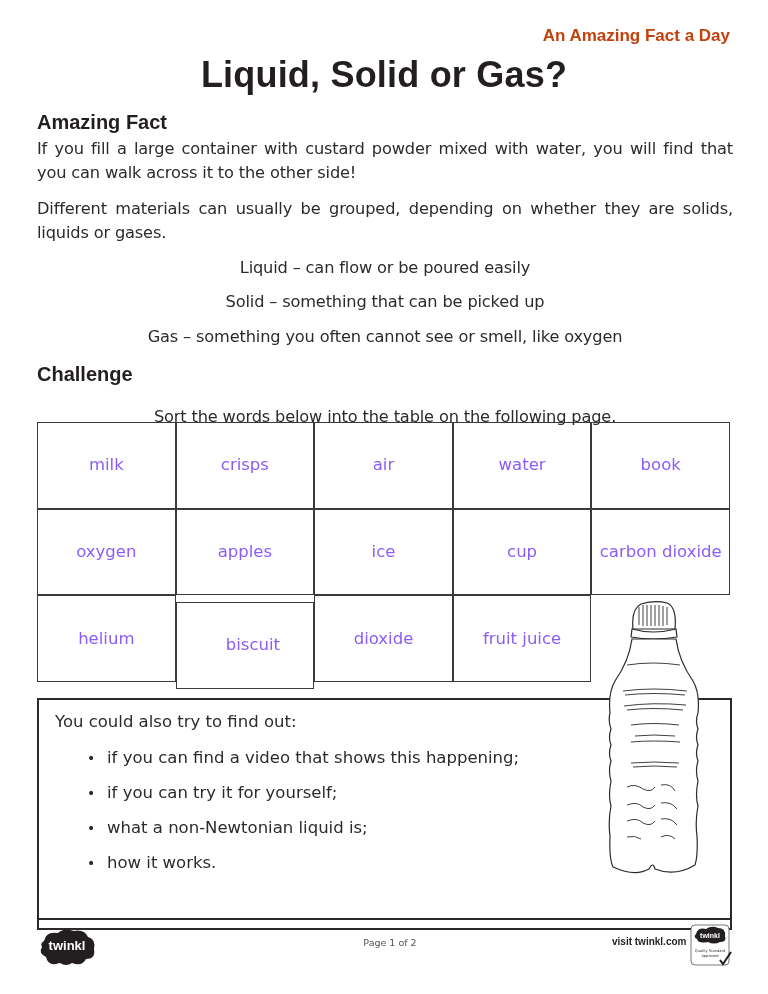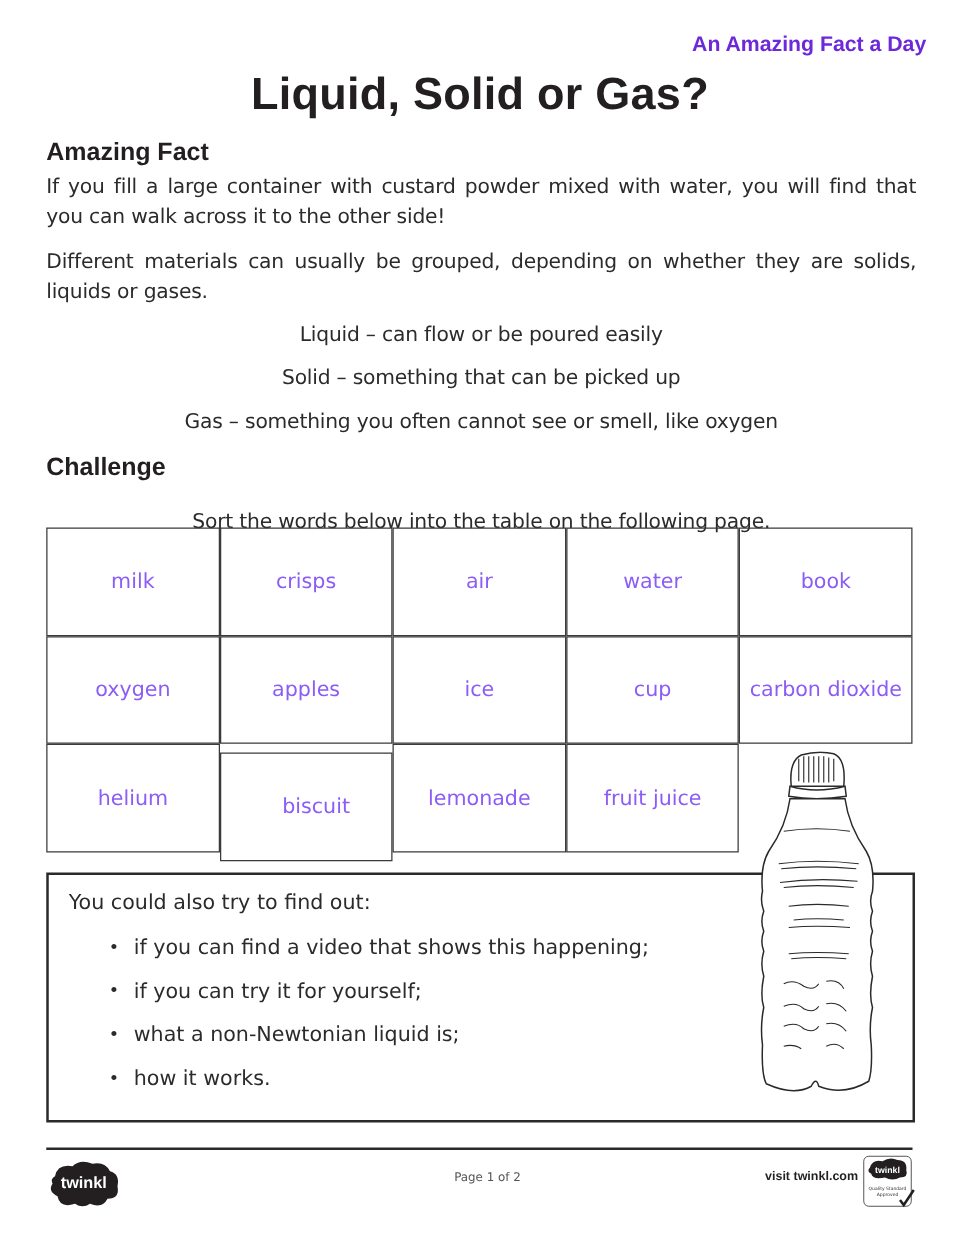--- a/index.html
+++ b/index.html
@@ -1,33 +1,33 @@
 <!DOCTYPE html>
 <html><head>
 <meta charset="utf-8">
 <style>
   html, body { margin: 0; padding: 0; background: #ffffff; }
   body { width: 768px; height: 994px; position: relative; overflow: hidden;
          font-family: "DejaVu Sans", sans-serif; color: #2b2b2b; }
   .abs { position: absolute; }
-  .series-label { right: 27px; top: 26px; font-family: "Liberation Sans", sans-serif;
-                  font-weight: bold; font-size: 17px; color: #6d28d9; }
+  .series-label { right: 38px; top: 26px; font-family: "Liberation Sans", sans-serif;
+                  font-weight: bold; font-size: 17px; color: #c2410c; }
   .page-title { left: 0; width: 768px; top: 54px; text-align: center; font-family: "Liberation Sans", sans-serif;
                 font-weight: bold; font-size: 36px; color: #231f20; letter-spacing: 0.2px; }
   .h2 { left: 37px; font-family: "Liberation Sans", sans-serif; font-weight: bold; font-size: 20px; color: #231f20; }
   .body-text { left: 37px; width: 696px; font-family: "DejaVu Sans", sans-serif; font-size: 16.2px;
                line-height: 24px; color: #2b2b2b; text-align: justify; letter-spacing: -0.15px; }
   .one-line { white-space: nowrap; text-align: center; }
 
   .word-grid { left: 37px; top: 422px; width: 693px; height: 260px; }
   .cell { position: absolute; width: 138.6px; height: 86.7px; box-sizing: border-box;
           border: 1.2px solid #3a3a3a; display: flex; align-items: center; justify-content: center;
           text-align: center; font-family: "DejaVu Sans", sans-serif; font-size: 16.5px; line-height: 24px; color: #8b5cf6; }
 
-  .find-box { left: 37px; top: 698px; width: 695px; height: 200px; box-sizing: border-box;
+  .find-box { left: 37px; top: 698px; width: 695px; height: 232px; box-sizing: border-box;
               border: 2.4px solid #2a2a2a; }
   .find-intro { left: 16px; top: 12px; font-size: 16.5px; font-family: "DejaVu Sans", sans-serif; color: #2b2b2b; }
   .find-list { left: 48px; top: 46px; margin: 0; padding: 0; list-style: none; }
   .find-list li { height: 35px; font-size: 16.5px; line-height: 24px; color: #2b2b2b; display: flex; align-items: flex-start; white-space: nowrap; }
   .bullet { width: 20px; display: inline-block; font-size: 14px; }
 
   .bottle { left: 605px; top: 601px; width: 125px; height: 276px; }
 
   .footer-rule { left: 37px; top: 918px; width: 693px; height: 0; border-top: 2.4px solid #2a2a2a; }
   .logo { left: 38px; top: 927px; width: 58px; height: 40px; }
@@ -60,21 +60,21 @@
   <div class="cell" style="left:554.4px;top:0;">book</div>
 
   <div class="cell" style="left:0;top:86.7px;text-align:right;">oxygen</div>
   <div class="cell" style="left:138.6px;top:86.7px;">apples</div>
   <div class="cell" style="left:277.2px;top:86.7px;">ice</div>
   <div class="cell" style="left:415.8px;top:86.7px;">cup</div>
   <div class="cell" style="left:554.4px;top:86.7px;padding:0 6px;">carbon dioxide</div>
 
   <div class="cell" style="left:0;top:173.4px;">helium</div>
   <div class="cell" style="left:138.6px;top:180px;padding-left:16px;">biscuit</div>
-  <div class="cell" style="left:277.2px;top:173.4px;">lemonade</div>
+  <div class="cell" style="left:277.2px;top:173.4px;">dioxide</div>
   <div class="cell" style="left:415.8px;top:173.4px;">fruit juice</div>
 </div>
 
 <div class="abs find-box">
   <div class="abs find-intro">You could also try to find out:</div>
   <ul class="abs find-list">
     <li>
         <span class="bullet">•</span>
         <span>if you can find a video that shows this happening;</span>
       </li>

